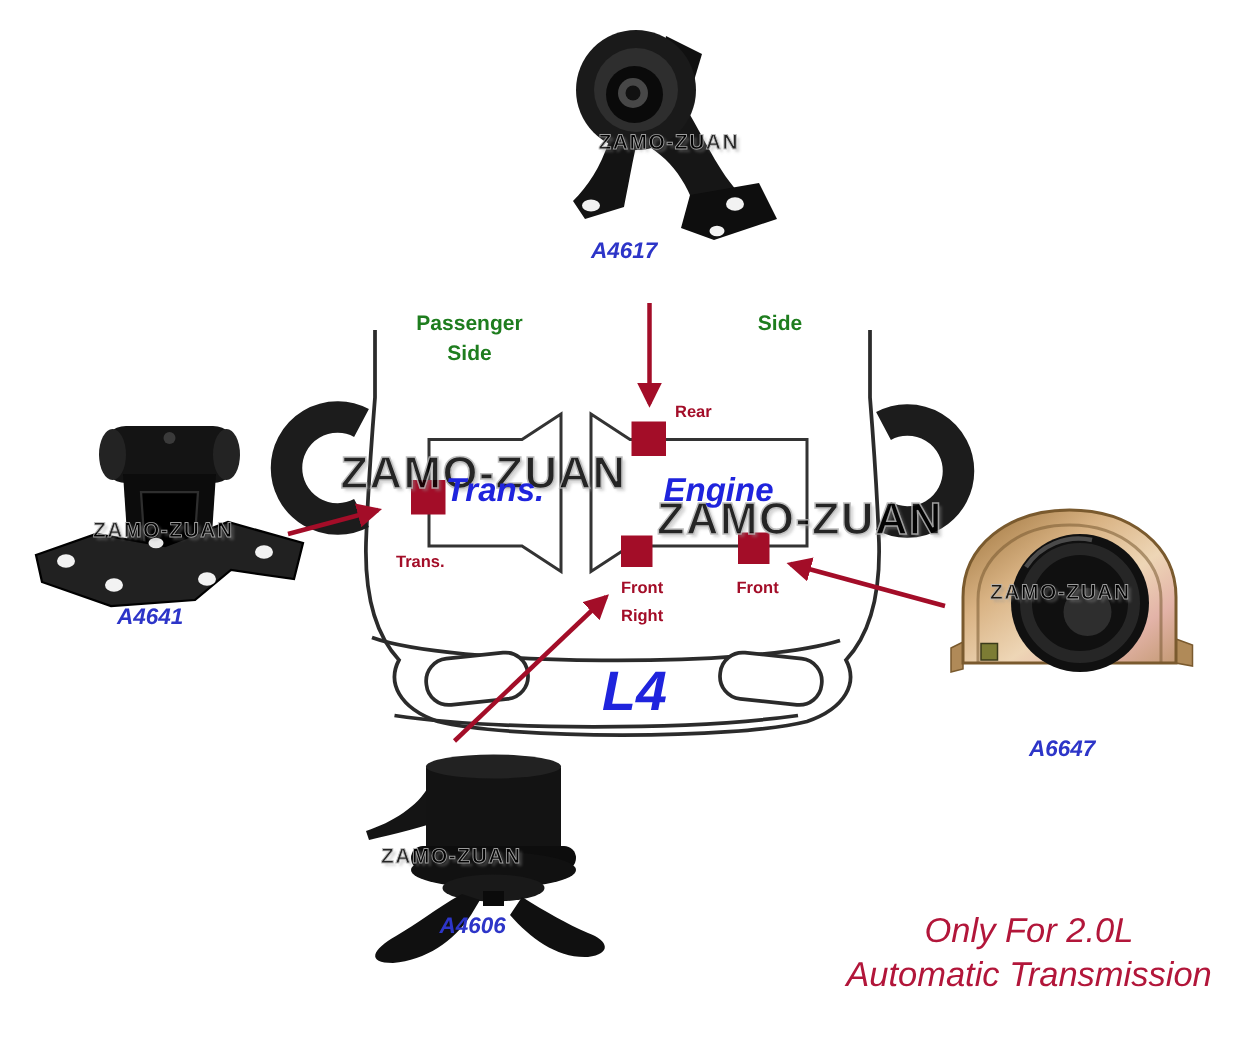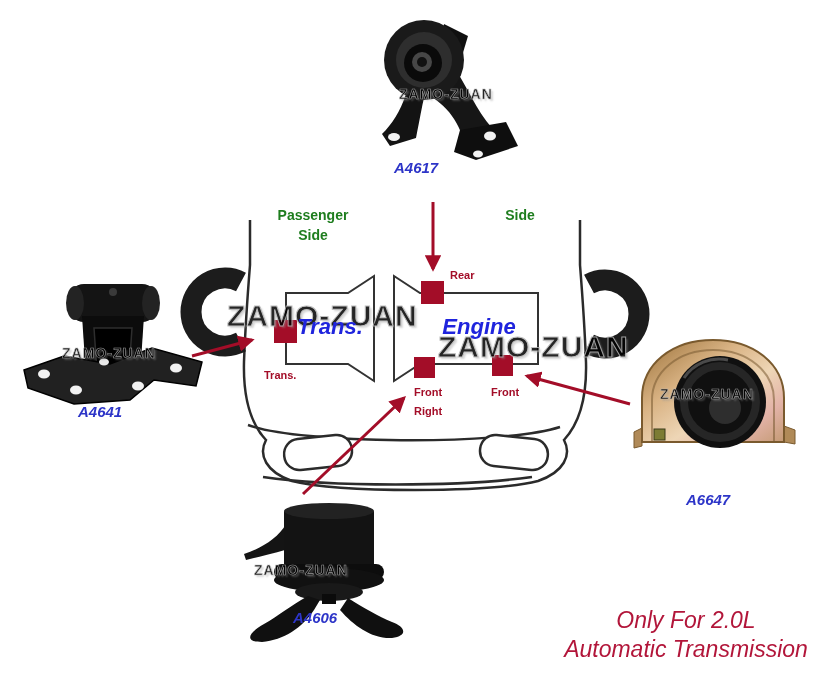--- a/index.html
+++ b/index.html
@@ -179,20 +179,21 @@
   <div class="abs box-label" style="left:420px;width:118px;top:314px;">Engine</div>
 
   <div class="abs mount-label" style="left:450px;top:266px;">Rear</div>
   <div class="abs mount-label" style="left:264px;top:366px;">Trans.</div>
   <div class="abs mount-label" style="left:414px;top:383px;">
     <div>Front</div>
     <div>Right</div>
   </div>
   <div class="abs mount-label" style="left:491px;top:383px;">Front</div>
 
+  <div class="abs engine-code" style="left:385px;top:440px;">L4</div>
 
   <div class="abs part-label" style="left:394px;top:159px;">A4617</div>
   <div class="abs part-label" style="left:78px;top:403px;">A4641</div>
   <div class="abs part-label" style="left:686px;top:455px;margin-top:36px;">A6647</div>
   <div class="abs part-label" style="left:293px;top:609px;">A4606</div>
 
   <div class="abs note" style="left:540px;top:606px;">
     <div>Only For 2.0L</div>
     <div>Automatic Transmission</div>
   </div>

